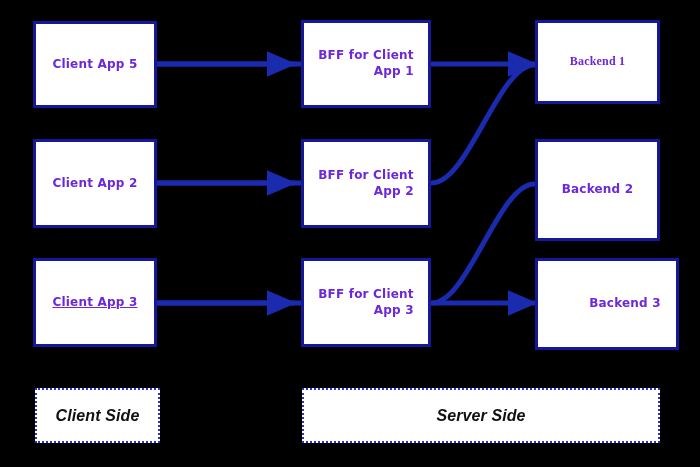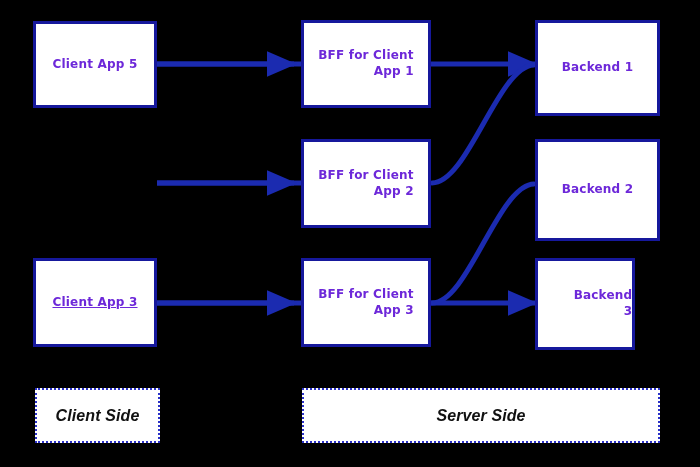--- a/index.html
+++ b/index.html
@@ -101,44 +101,47 @@
       <path d="M432,183 C468,183 498,66 534,65" stroke="#1b2bb0" stroke-width="5" fill="none" stroke-linecap="round"></path>
     </g>
     <g>
       <path d="M432,303 C468,303 498,185 534,184" stroke="#1b2bb0" stroke-width="5" fill="none" stroke-linecap="round"></path>
     </g>
   </svg>
 
   <div class="node" style="left:33px;  top:21px;  width:124px; height:87px;">
       <span class="node-label">Client App 5</span>
     </div>
+  <div class="node" style="left:33px;  top:139px; width:124px; height:89px;">
+      <span class="node-label">Client App 2</span>
+    </div>
   <div class="node" style="left:33px;  top:258px; width:124px; height:89px;text-decoration:underline;">
       <span class="node-label">Client App 3</span>
     </div>
 
   <div class="node" style="left:301px; top:20px;  width:130px; height:88px;">
       <span class="node-label">BFF for Client
 App 1</span>
     </div>
   <div class="node" style="left:301px; top:139px; width:130px; height:89px;">
       <span class="node-label">BFF for Client
 App 2</span>
     </div>
   <div class="node" style="left:301px; top:258px; width:130px; height:89px;">
       <span class="node-label">BFF for Client
 App 3</span>
     </div>
 
-  <div class="node" style="left:535px; top:20px;  width:125px; height:96px;">
+  <div class="node" style="left:535px; top:20px;  width:125px; height:84px;font-family:Liberation Serif, serif;">
       <span class="node-label">Backend 1</span>
     </div>
   <div class="node" style="left:535px; top:139px; width:125px; height:102px;">
       <span class="node-label">Backend 2</span>
     </div>
-  <div class="node" style="left:535px; top:258px; width:100px; height:92px;padding-left:36px;">
+  <div class="node" style="left:535px; top:258px; width:144px; height:92px;padding-left:36px;">
       <span class="node-label">Backend 3</span>
     </div>
 
   <div class="zone" style="left:35px;  top:388px; width:125px; height:55px;">
       <span class="zone-label">Client Side</span>
     </div>
   <div class="zone" style="left:302px; top:388px; width:358px; height:55px;">
       <span class="zone-label">Server Side</span>
     </div>
 

